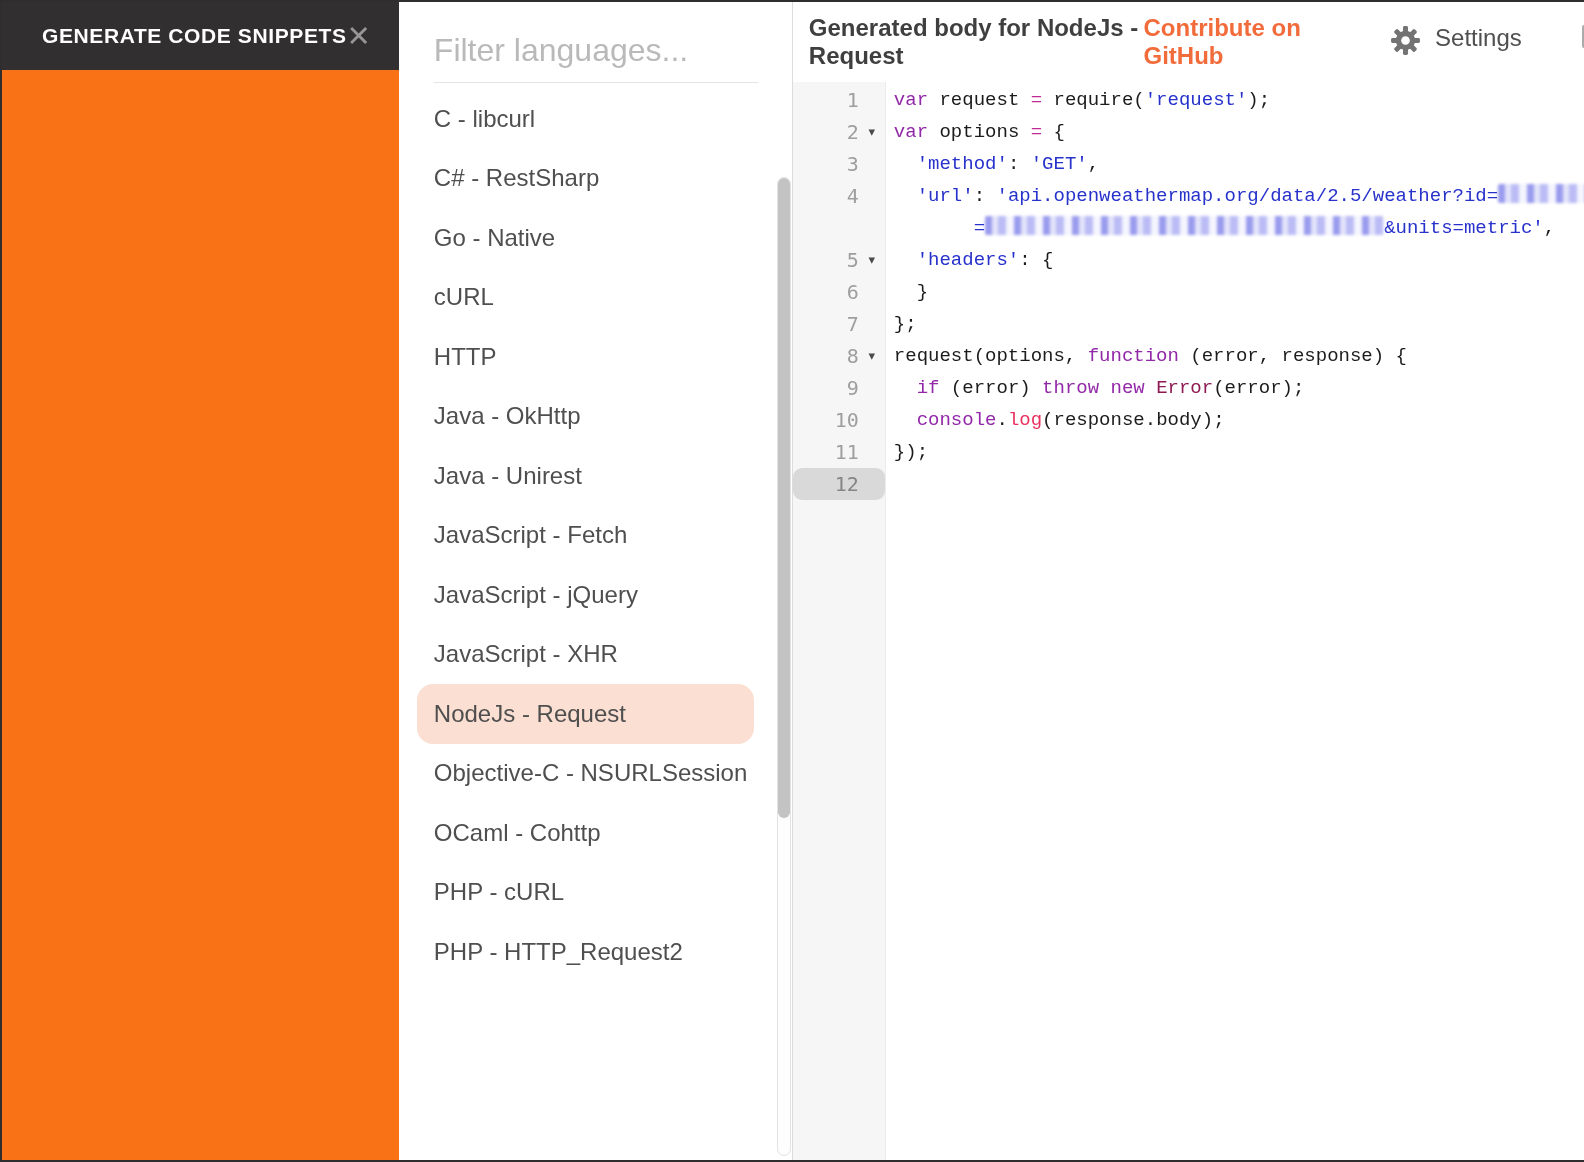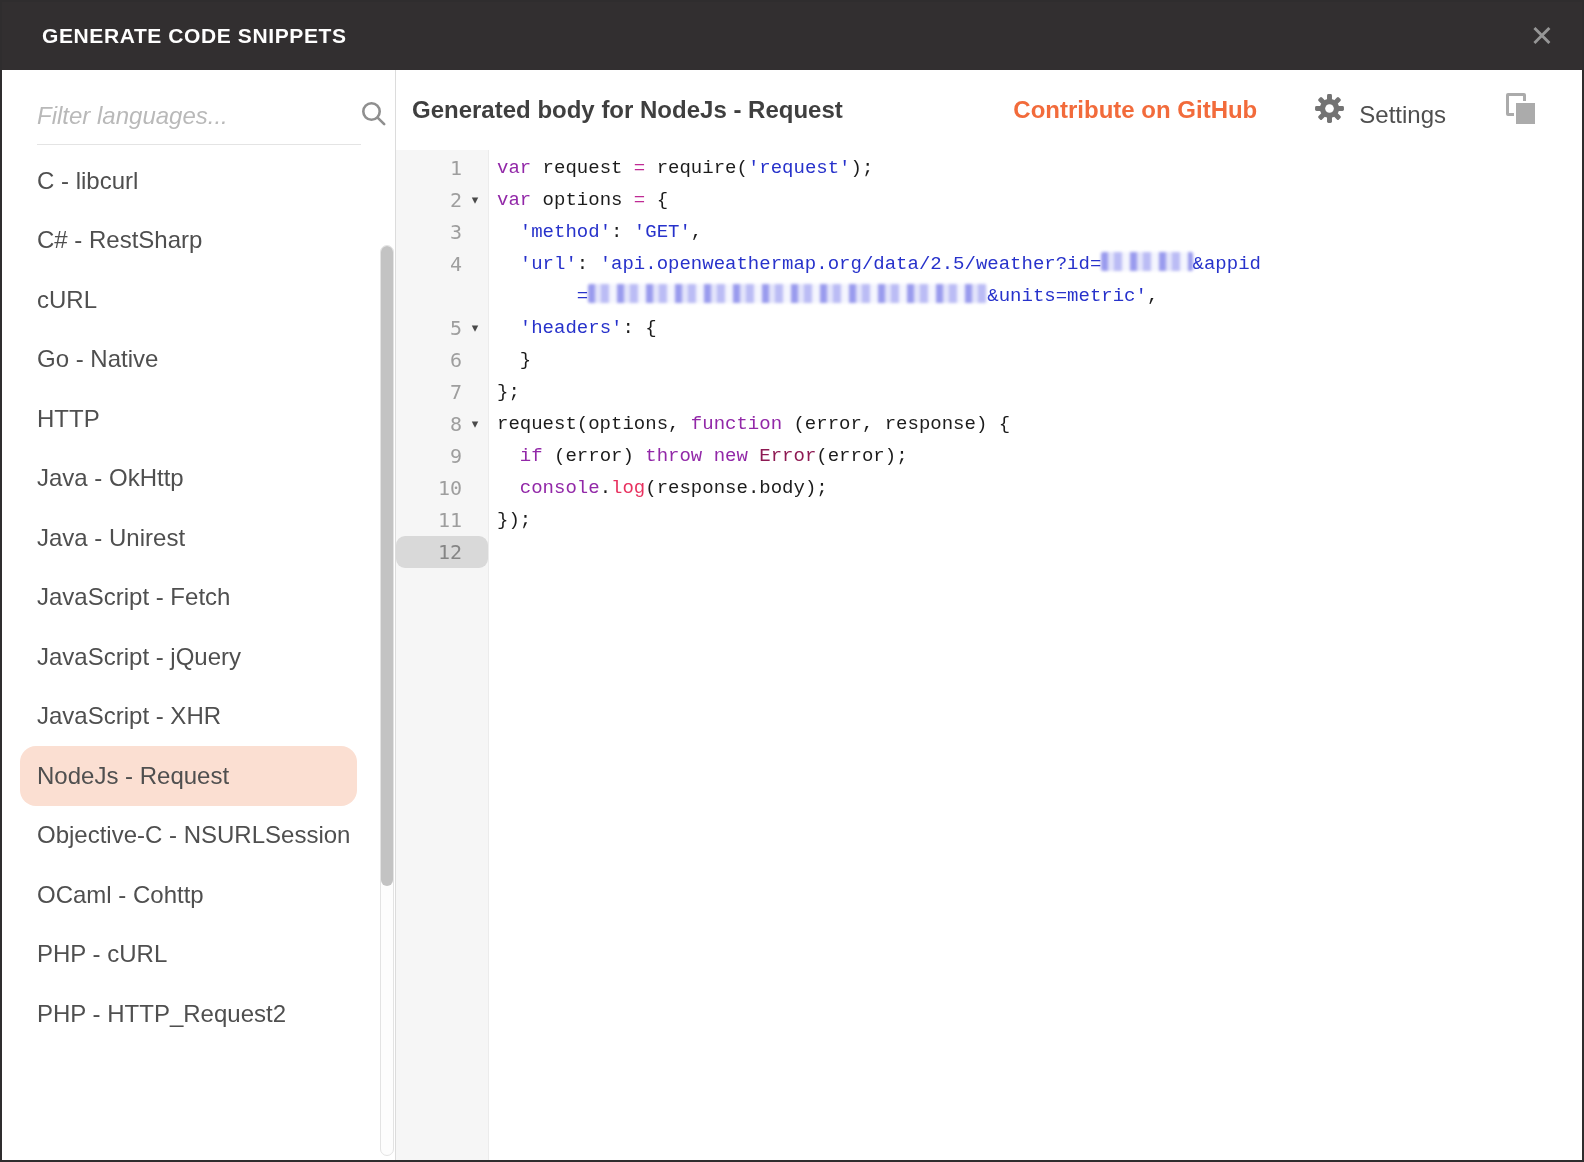--- a/index.html
+++ b/index.html
@@ -1,56 +1,56 @@
 <!DOCTYPE html>
 <html><head>
 <meta charset="utf-8">
 <style>
   * { margin:0; padding:0; box-sizing:border-box; }
   html,body { width:1584px; height:1162px; overflow:hidden; background:#fff;
               font-family:"Liberation Sans", sans-serif; }
   .app { width:1584px; height:1162px; border:2px solid #2f2d2e; display:flex;
-         flex-direction:column; background:#f97316; }
+         flex-direction:row; background:#f97316; }
 
   
   .titlebar { height:68px; background:#322f30; flex:0 0 auto; display:flex;
               align-items:center; justify-content:space-between; padding:0 28px 0 40px; }
   .titlebar .title { color:#fefefe; font-size:21px; font-weight:600; letter-spacing:.6px; }
   .close-btn { color:#969696; font-size:29px; line-height:1; cursor:pointer; font-weight:400; }
 
   
   .body-row { flex:1 1 auto; display:flex; min-height:0; }
 
   
   .sidebar { width:394px; flex:0 0 auto; border-right:1px solid #dcdcdc; position:relative;
              display:flex; flex-direction:column; overflow:hidden; background:#fff; }
   .filter-wrap { padding:30px 34px 0 35px; flex:0 0 auto; }
   .filter-row { display:flex; align-items:center; border-bottom:1px solid #e4e4e4; padding-bottom:13px; }
-  .filter-input { border:none; outline:none; flex:1 1 auto; font-size:24px; color:#444;
-                  font-family:"Liberation Sans", sans-serif;font-style:italic; }
+  .filter-input { border:none; outline:none; flex:1 1 auto; font-size:32px; color:#444;
+                  font-family:"Liberation Sans", sans-serif; }
   .filter-input::placeholder { color:#b9b9b9; }
   .search-icon { flex:0 0 auto; margin-left:8px; }
   .lang-list { flex:1 1 auto; overflow:hidden; margin-top:6px; }
   .lang-item { height:59.5px; display:flex; align-items:center; padding-left:35px;
                font-size:24px; color:#4f4f4f; cursor:pointer; }
   .lang-item.selected { background:#fbdfd2; border-radius:16px; margin:0 38px 0 18px; padding-left:17px; }
 
   
   .sb-track { position:absolute; top:175px; bottom:4px; right:1px; width:14px;
               background:#fdfdfd; border:1px solid #e3e3e3; border-radius:8px; }
   .sb-thumb { position:absolute; top:0; left:0; width:12px; height:640px;
               background:#c3c3c3; border-radius:7px; }
 
   
   .main { flex:1 1 auto; display:flex; flex-direction:column; min-width:0; background:#fff; }
   .main-header { height:80px; flex:0 0 auto; display:flex; align-items:center;
                  padding:0 44px 0 16px; }
   .gen-title { font-size:24px; font-weight:600; color:#3f3f3f; flex:1 1 auto; }
   .contribute-link { font-size:24px; font-weight:600; color:#f26b3b; cursor:pointer; margin-right:56px; }
-  .settings-btn { display:flex; align-items:flex-end; cursor:pointer; margin-right:60px; }
+  .settings-btn { display:flex; align-items:flex-start; cursor:pointer; margin-right:60px; }
   .settings-label { font-size:24px; color:#4f4f4f; margin-left:13px; }
   .copy-btn { position:relative; width:32px; height:34px; cursor:pointer; flex:0 0 auto; }
   .copy-back  { position:absolute; left:0; top:0; width:20px; height:23px;
                 border:3px solid #ababab; border-radius:2px; }
   .copy-front { position:absolute; left:8px; top:8px; width:23px; height:25px;
                 background:#ababab; border:2px solid #fff; border-radius:2px; }
 
   
   .editor { flex:1 1 auto; overflow:hidden; padding-top:2px;
             background:linear-gradient(90deg,#f6f6f6 0 92px,#ececec 92px 93px,#ffffff 93px);
@@ -101,24 +101,24 @@
         </div>
       </div>
       <div class="lang-list">
           <div class="lang-item">
             <span>C - libcurl</span>
           </div>
           <div class="lang-item">
             <span>C# - RestSharp</span>
           </div>
           <div class="lang-item">
+            <span>Go - Native</span>
+          </div>
+          <div class="lang-item">
             <span>cURL</span>
-          </div>
-          <div class="lang-item">
-            <span>Go - Native</span>
           </div>
           <div class="lang-item">
             <span>HTTP</span>
           </div>
           <div class="lang-item">
             <span>Java - OkHttp</span>
           </div>
           <div class="lang-item">
             <span>Java - Unirest</span>
           </div>

